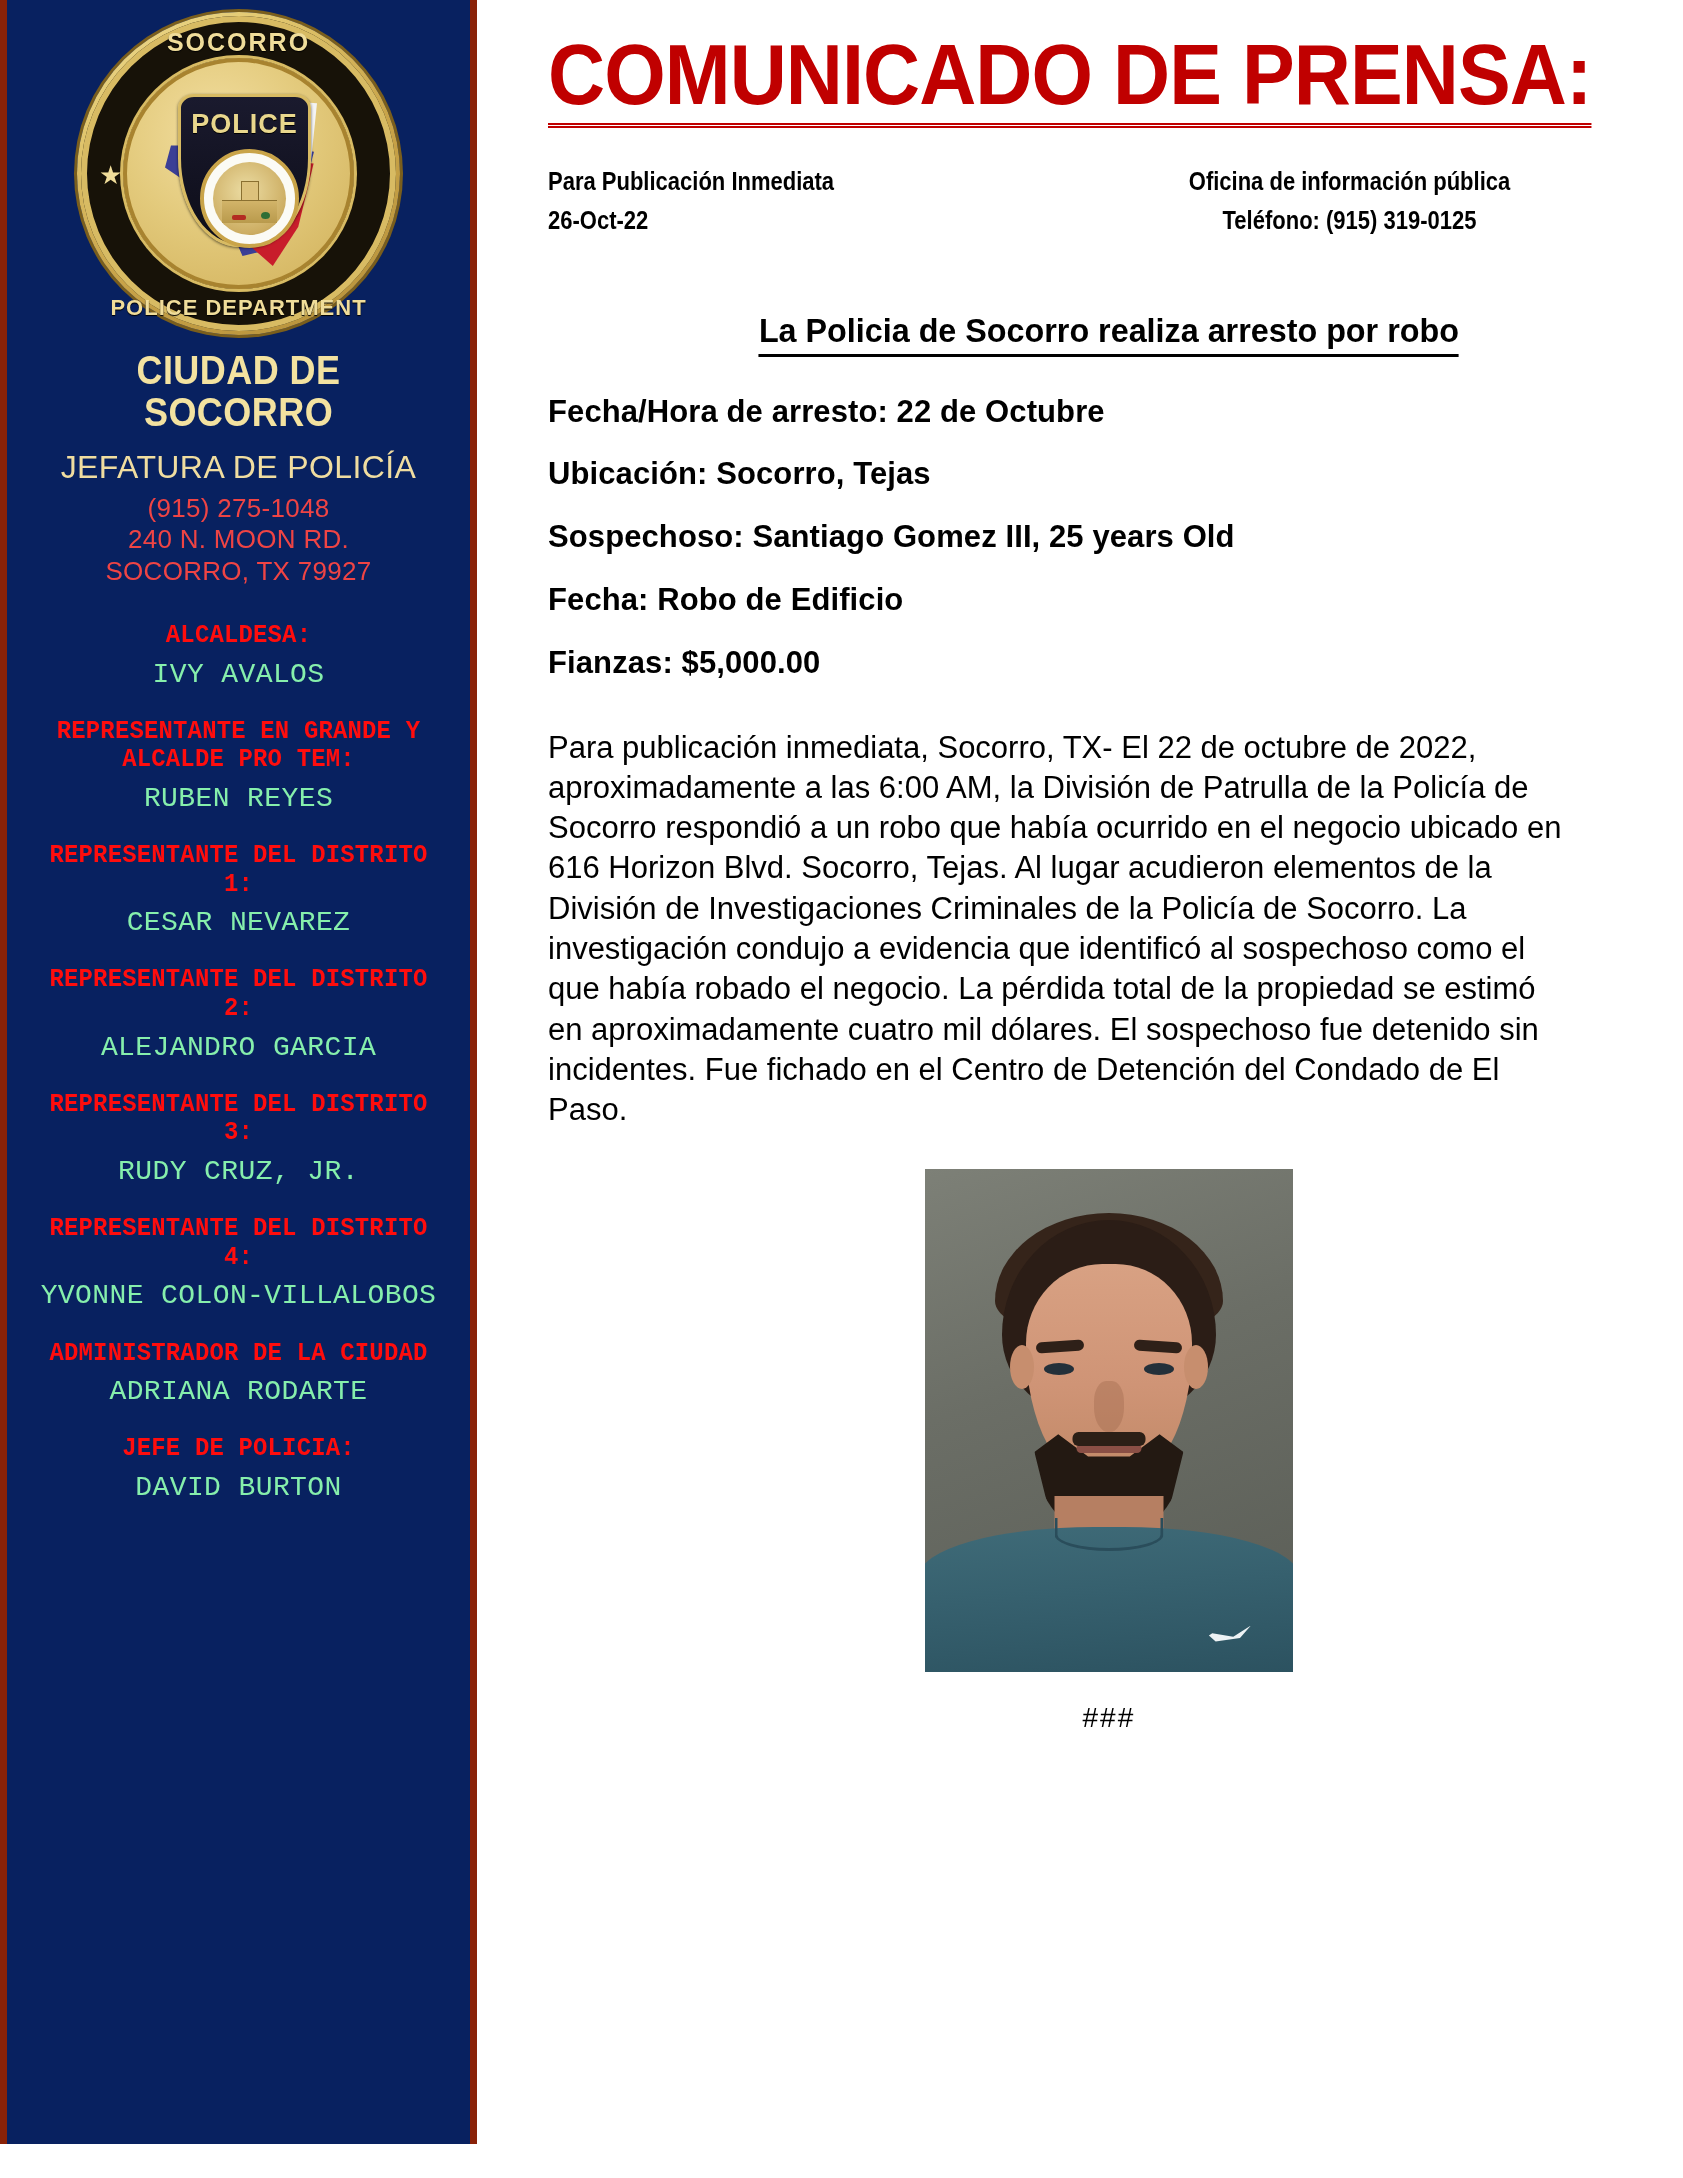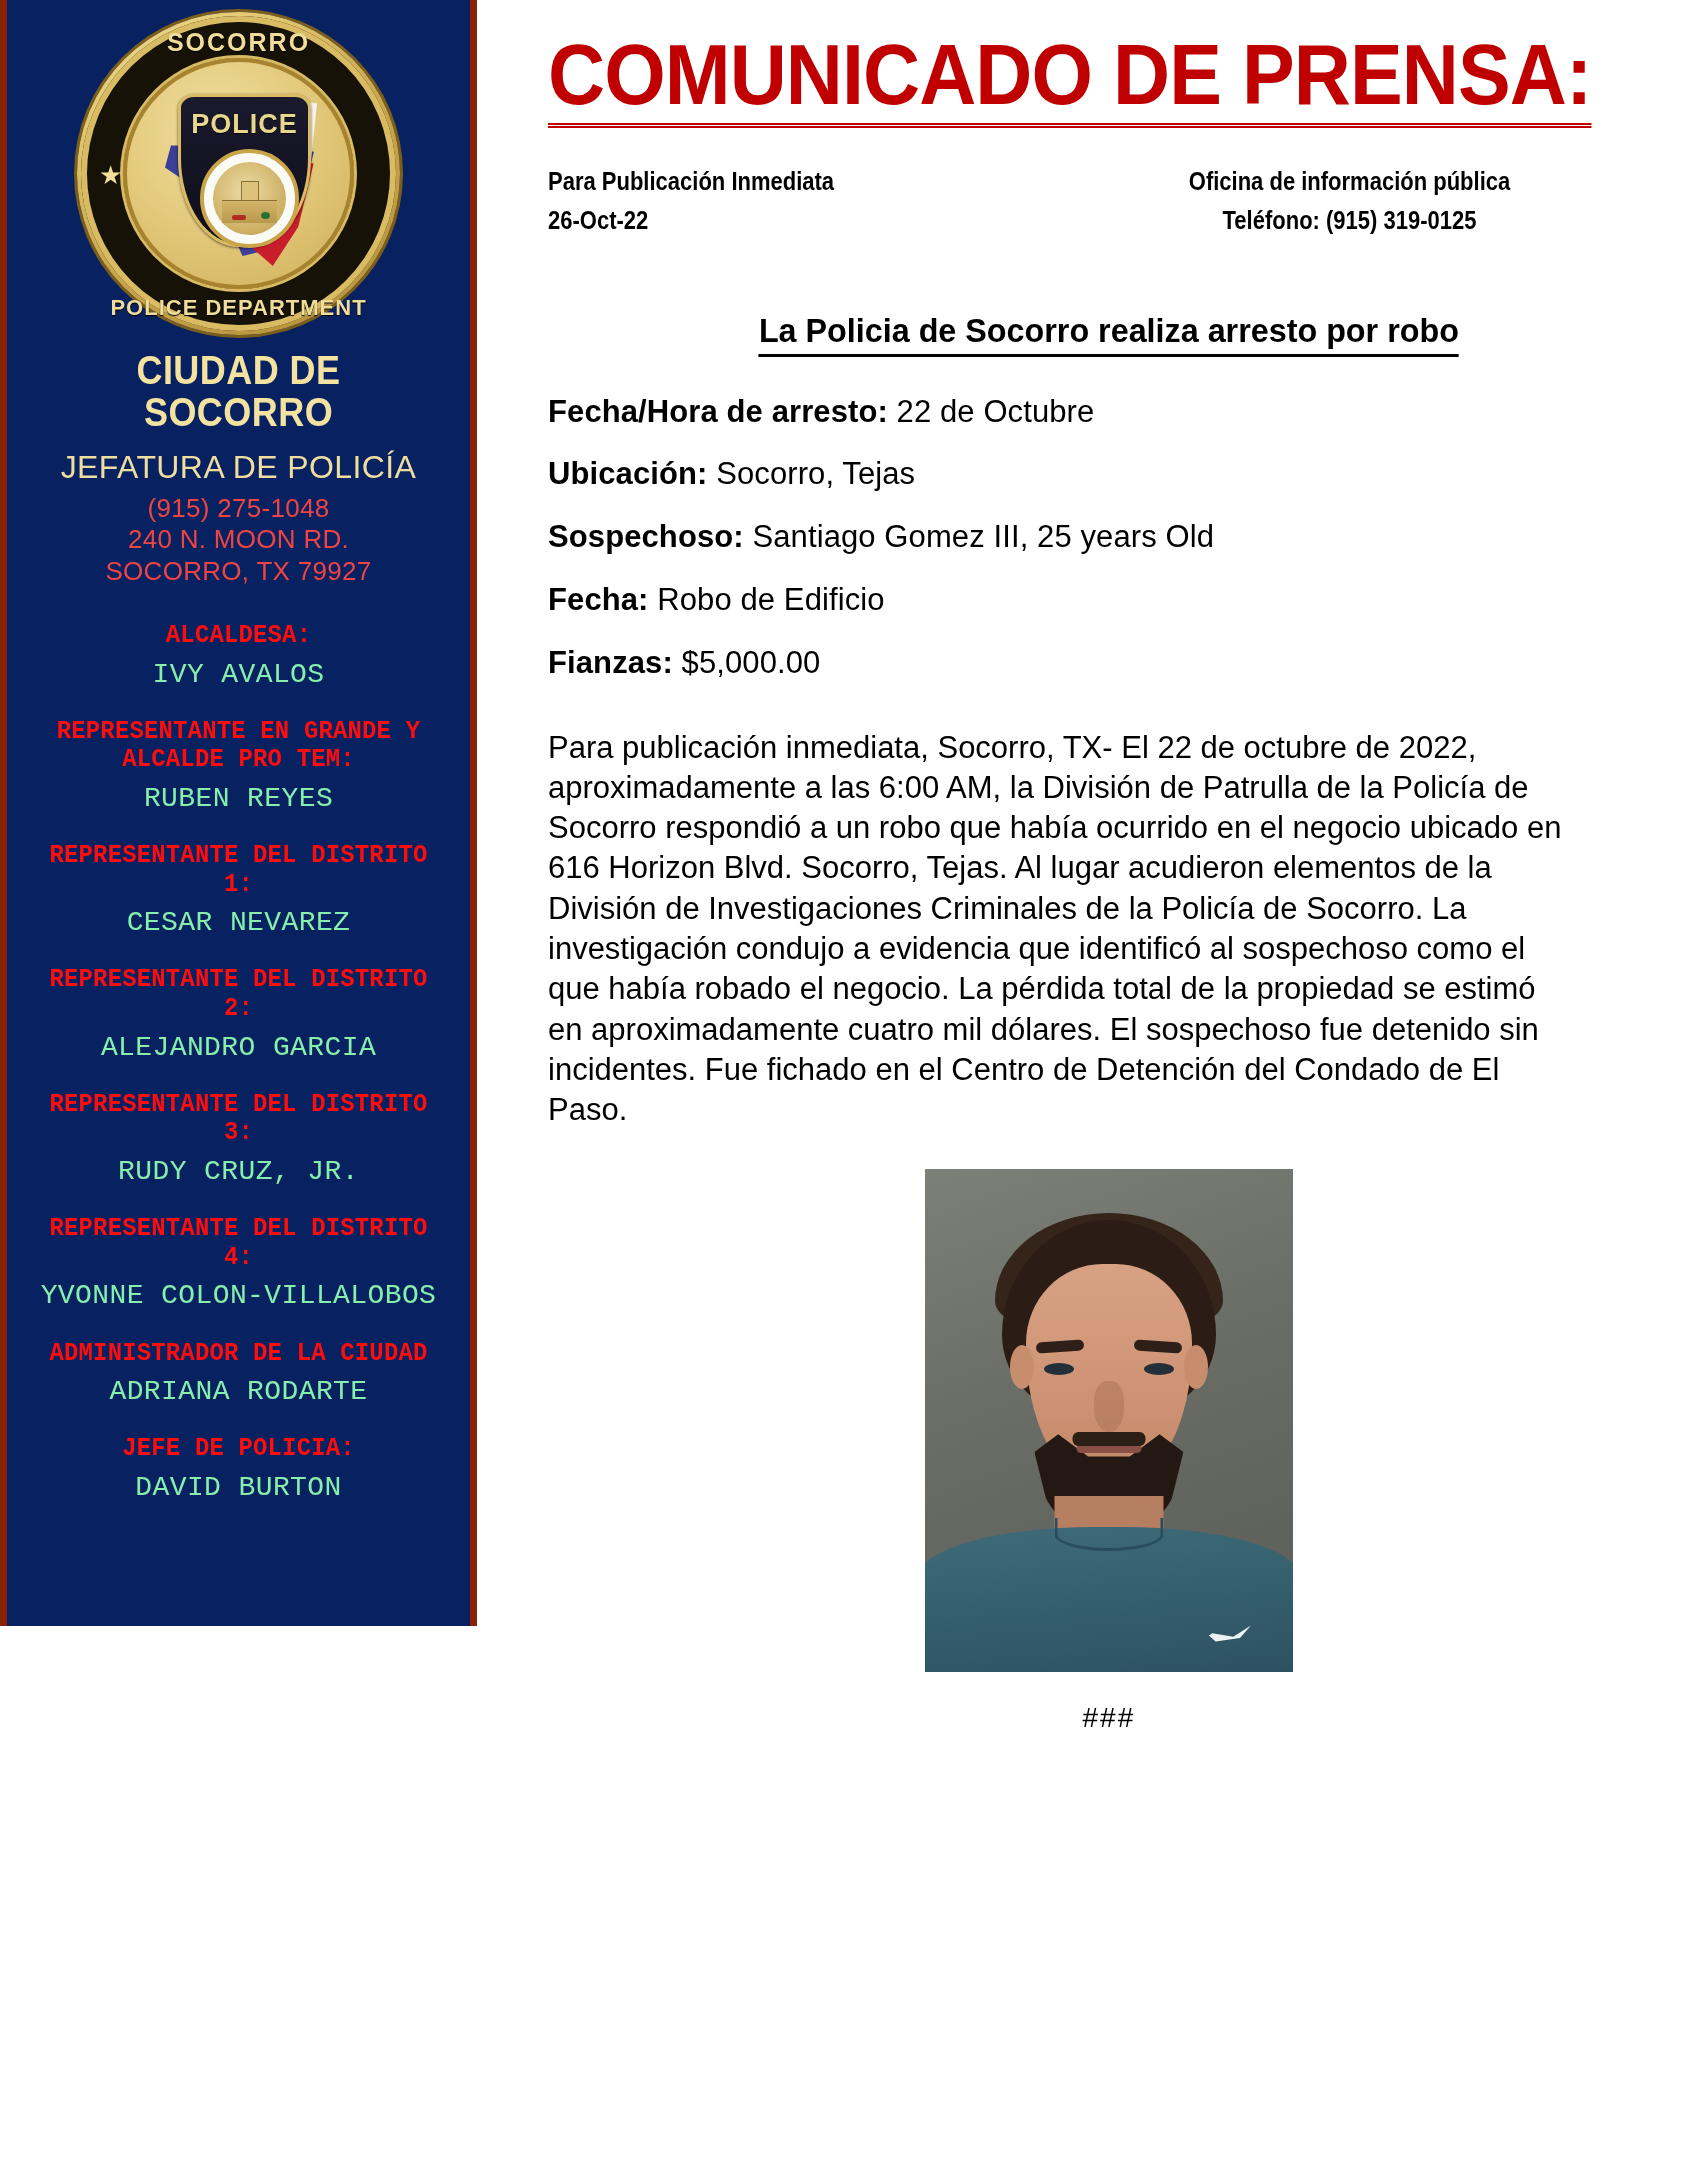--- a/index.html
+++ b/index.html
@@ -22,21 +22,21 @@
     background: #ffffff;
     display: flex;
     flex-direction: row;
   }
 
   
   .sidebar {
     position: relative;
     width: 477px;
     min-width: 477px;
-    height: 1626px;
+    height: 2144px;
     background: #082160;
     border-left: 7px solid #8a2208;
     border-right: 7px solid #8a2208;
     box-sizing: border-box;
     text-align: center;
     padding-top: 8px;
     overflow: hidden;
   }
 
   
@@ -298,21 +298,21 @@
   }
 
   .details { margin-top: 36px; }
   .detail-line {
     font-size: 31px;
     line-height: 1.22;
     margin-bottom: 25px;
     letter-spacing: 0.1px;
   }
   .detail-label { font-weight: 600; }
-  .detail-value { font-weight: 400; }
+  .detail-value { font-weight: 700; }
 
   .body-text {
     font-size: 31px;
     line-height: 1.30;
     margin-top: 46px;
     font-weight: 300;
     letter-spacing: 0px;
     max-width: 1030px;
   }
   .body-lead { font-weight: 500; }

